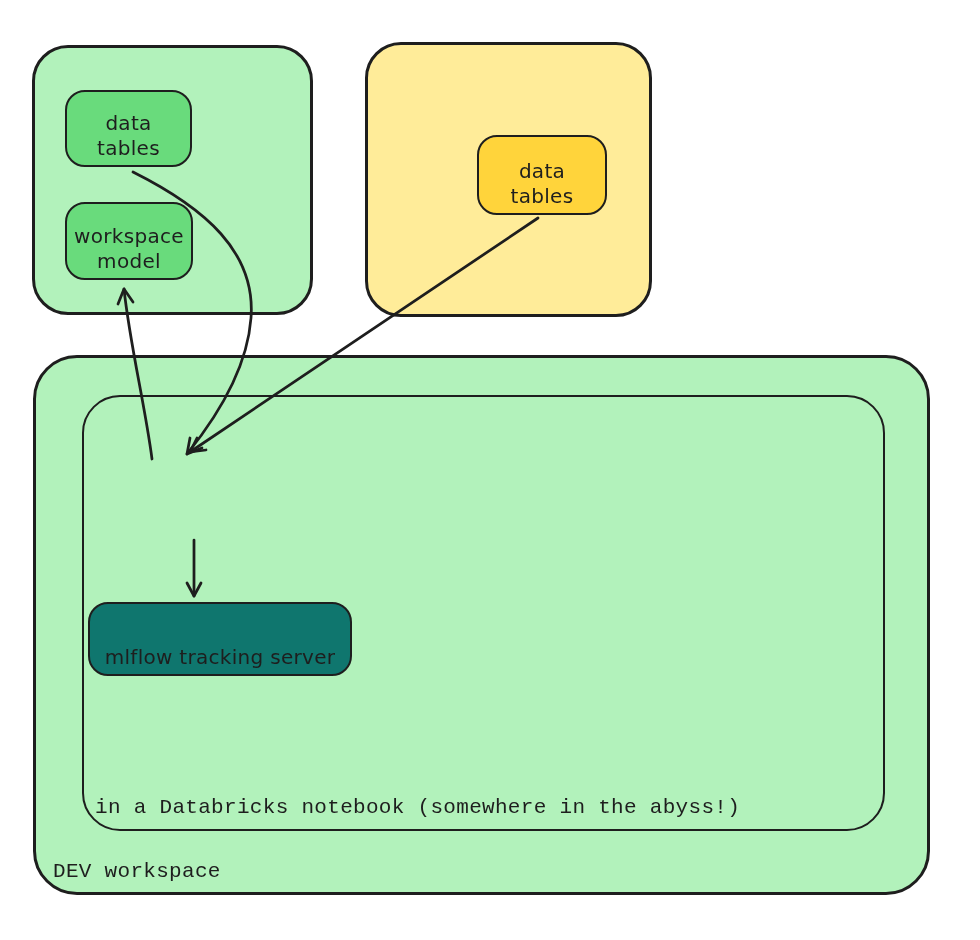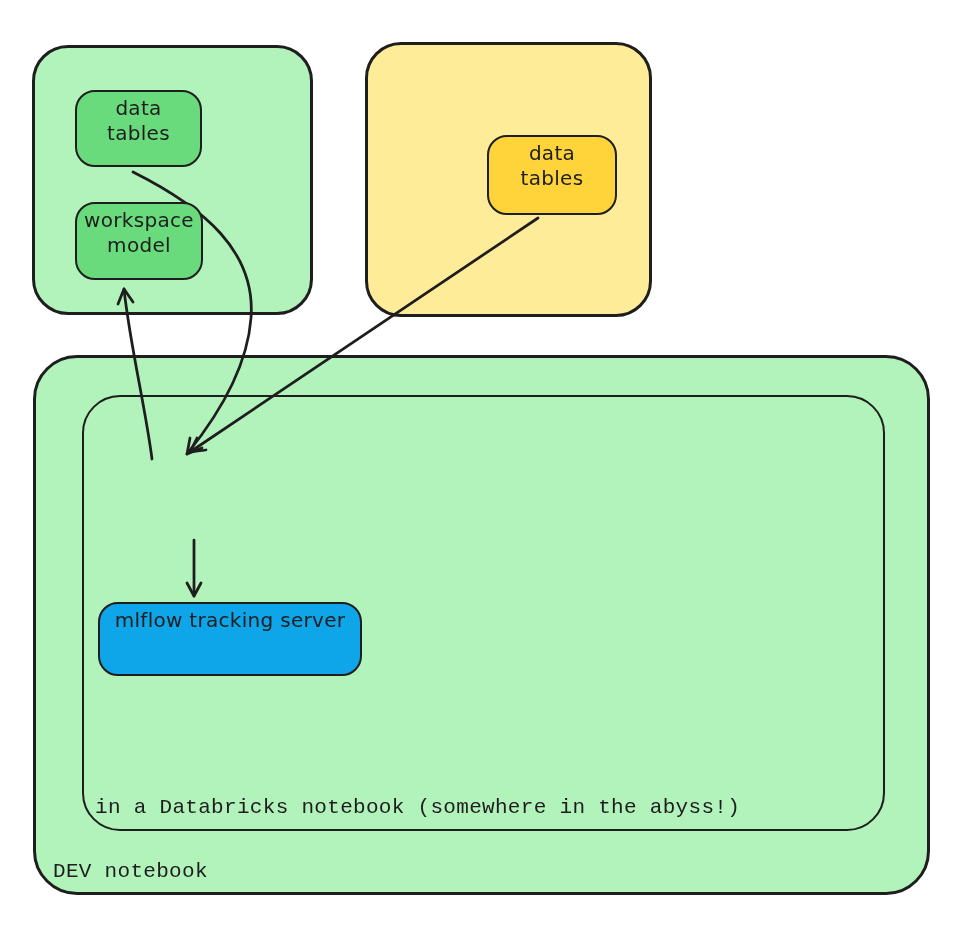--- a/index.html
+++ b/index.html
@@ -15,36 +15,35 @@
     position:absolute;
     border:3px solid #1e1e1e;
     box-sizing:border-box;
   }
   .node{
     position:absolute;
     border:2.5px solid #1e1e1e;
     border-radius:20px;
     box-sizing:border-box;
     display:flex;
-    align-items:flex-start;
+    align-items:flex-end;
     justify-content:center;
     text-align:center;
     font-size:20px;
     letter-spacing:0.3px;
     line-height:1.25;
     padding:4px 8px;
-    margin-left:10px;
   }
   .green-container{background:#b2f2bb;border-radius:36px;}
   .yellow-container{background:#ffec99;border-radius:36px;}
   .dev-container{background:#b2f2bb;border-radius:44px;}
   .notebook-container{background:transparent;border-radius:38px;border-width:2.5px;}
   .green-node{background:#69db7c;}
   .yellow-node{background:#ffd43b;}
-  .light-node{background:#0ea5e9;}
+  .light-node{background:#0f766e;}
   .caption{
     position:absolute;
     font-size:21px;
     letter-spacing:0.3px;
     white-space:nowrap;
     font-family:Liberation Mono, monospace;
   }
   #arrows{
     position:absolute;
     left:0;top:0;width:980px;height:940px;
@@ -106,15 +105,15 @@
     <span>data tables</span>
   </div>
 
 
   <div class="node light-node" style="left:88px;top:602px;width:264px;height:74px;">
     <span>mlflow tracking server</span>
   </div>
 
   <div class="caption" style="left:95px;top:796px;">in a Databricks notebook (somewhere in the abyss!)</div>
 
-  <div class="caption" style="left:53px;top:860px;">DEV notebook</div>
+  <div class="caption" style="left:53px;top:860px;">DEV workspace</div>
 
 </div>
 
 </body></html>

